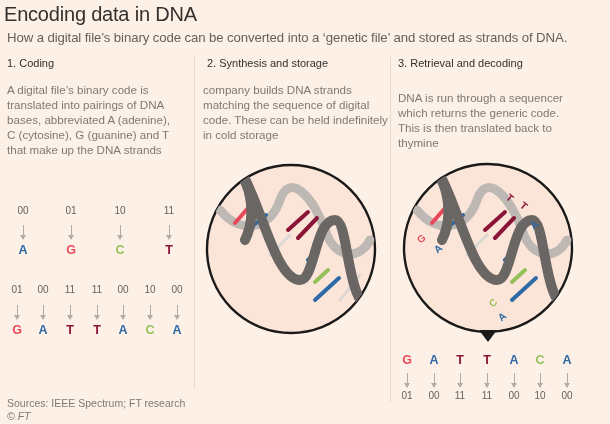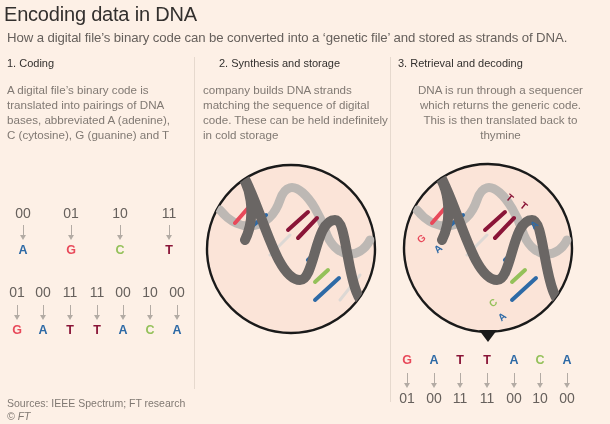--- a/index.html
+++ b/index.html
@@ -9,21 +9,21 @@
       font-family:"Liberation Sans", "DejaVu Sans", sans-serif;
       position:relative;
       color:#33302e;
     }
     .title { position:absolute; left:4px; top:3px; font-size:20px; color:#33302e; letter-spacing:-0.2px; }
     .subtitle { position:absolute; left:7px; top:30px; font-size:13.2px; color:#66605c; letter-spacing:-0.1px; white-space:nowrap; }
     .divider { position:absolute; width:1px; background:#e6d9ce; }
     .panel-heading { position:absolute; font-size:11px; color:#33302e; white-space:nowrap; }
     .panel-body { position:absolute; font-size:11.6px; color:#807973; line-height:15px; }
     .cell { position:absolute; width:26px; margin-left:-13px; text-align:center; }
-    .num { font-size:14px; color:#66605c; }
+    .num { font-size:10px; color:#66605c; }
     .base { font-size:12.5px; font-weight:bold; }
     .arrow { position:absolute; width:10px; margin-left:-5px; height:16px; }
     .arrow::before { content:""; position:absolute; left:4.5px; top:0; width:1px; height:12px; background:#b3aba4; }
     .arrow::after { content:""; position:absolute; left:2px; top:10px; width:0; height:0;
       border-left:3px solid transparent; border-right:3px solid transparent; border-top:5px solid #b3aba4; }
     .footer { position:absolute; left:7px; font-size:10.5px; color:#807973; }
     .figure { position:absolute; }
   </style>
 </head>
 <body>
@@ -33,20 +33,21 @@
 
 <div class="divider" style="left:194px; top:57px; height:332px;"></div>
 <div class="divider" style="left:390px; top:57px; height:345px;"></div>
 
 <div class="panel-heading" style="left:7px; top:57px;">1. Coding</div>
 <div class="panel-body" style="left:7px; top:82px; width:185px;">
   <div>A digital file’s binary code is</div>
   <div>translated into pairings of DNA</div>
   <div>bases, abbreviated A (adenine),</div>
   <div>C (cytosine), G (guanine) and T</div>
+  <div>that make up the DNA strands</div>
 </div>
 
 <div>
   <div class="cell num" style="left:23px; top:205px;">00</div>
   <div class="cell num" style="left:71px; top:205px;">01</div>
   <div class="cell num" style="left:120px; top:205px;">10</div>
   <div class="cell num" style="left:169px; top:205px;">11</div>
   <div class="arrow" style="left:23px; top:225px;"></div>
   <div class="arrow" style="left:71px; top:225px;"></div>
   <div class="arrow" style="left:120px; top:225px;"></div>
@@ -74,21 +75,21 @@
   <div class="arrow" style="left:177px; top:305px;"></div>
   <div class="cell base" style="left:17px; top:323px; color:#e8495a;">G</div>
   <div class="cell base" style="left:43px; top:323px; color:#2e6aa6;">A</div>
   <div class="cell base" style="left:70px; top:323px; color:#8a1538;">T</div>
   <div class="cell base" style="left:97px; top:323px; color:#8a1538;">T</div>
   <div class="cell base" style="left:123px; top:323px; color:#2e6aa6;">A</div>
   <div class="cell base" style="left:150px; top:323px; color:#94c15a;">C</div>
   <div class="cell base" style="left:177px; top:323px; color:#2e6aa6;">A</div>
 </div>
 
-<div class="panel-heading" style="left:219px; top:57px;">2. Synthesis and storage</div>
+<div class="panel-heading" style="left:207px; top:57px;">2. Synthesis and storage</div>
 <div class="panel-body" style="left:203px; top:82px; width:185px;">
   <div>company builds DNA strands</div>
   <div>matching the sequence of digital</div>
   <div>code. These can be held indefinitely</div>
   <div>in cold storage</div>
 </div>
 
 <svg class="figure" style="left:200px; top:160px;" width="185" height="185" viewBox="0 0 185 185">
   <defs>
     <clipPath id="clip1">
@@ -108,21 +109,21 @@
     <line x1="115" y1="122" x2="128" y2="110" stroke="#94c15a" stroke-width="4" stroke-linecap="round"></line>
     <line x1="115" y1="140" x2="139" y2="118" stroke="#2e6aa6" stroke-width="4" stroke-linecap="round"></line>
     <line x1="70" y1="95" x2="90" y2="75" stroke="#ddd8d4" stroke-width="3" stroke-linecap="round"></line>
     <line x1="140" y1="140" x2="160" y2="115" stroke="#ddd8d4" stroke-width="3" stroke-linecap="round"></line>
 
     <path d="M30 5 C 55 20, 55 60, 45 80 M 40 10 C 60 40, 75 120, 100 120 C 115 120, 115 60, 135 60 C 150 60, 145 150, 175 150" fill="none" stroke="#6a6664" stroke-width="10" stroke-linecap="round"></path>
   </g>
 </svg>
 
 <div class="panel-heading" style="left:398px; top:57px;">3. Retrieval and decoding</div>
-<div class="panel-body" style="left:398px; top:82px; width:205px;text-align:center;">
+<div class="panel-body" style="left:398px; top:90px; width:205px;">
   <div>DNA is run through a sequencer</div>
   <div>which returns the generic code.</div>
   <div>This is then translated back to</div>
   <div>thymine</div>
 </div>
 
 <svg class="figure" style="left:397px; top:158px;" width="190" height="190" viewBox="0 0 190 190">
   <defs>
     <clipPath id="clip2">
         <circle cx="91" cy="90" r="84"></circle>

